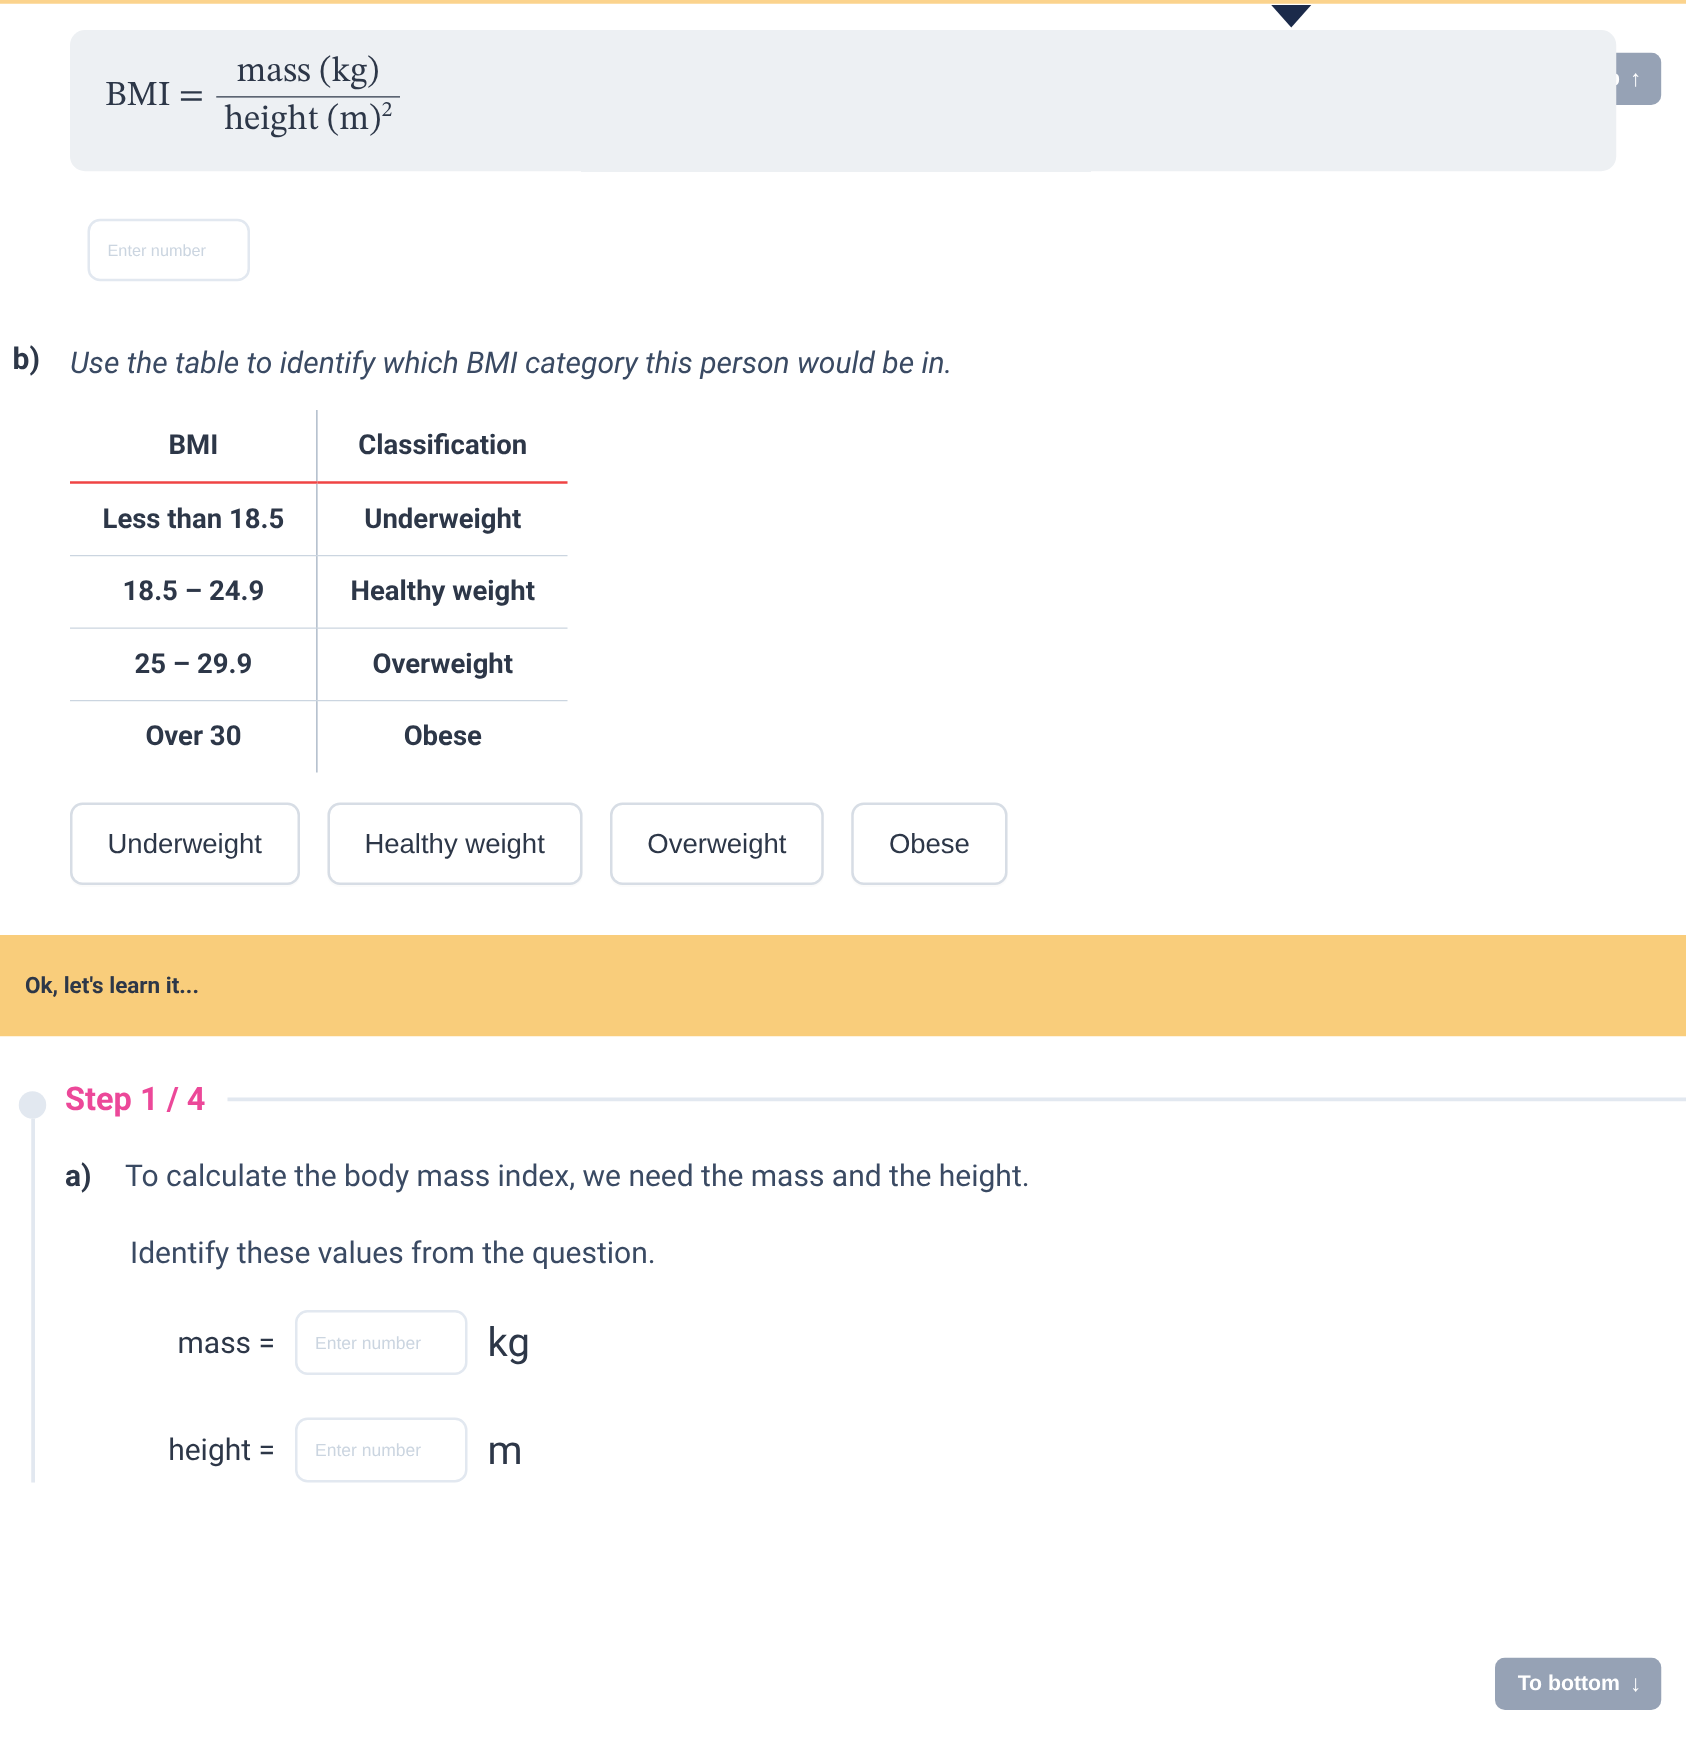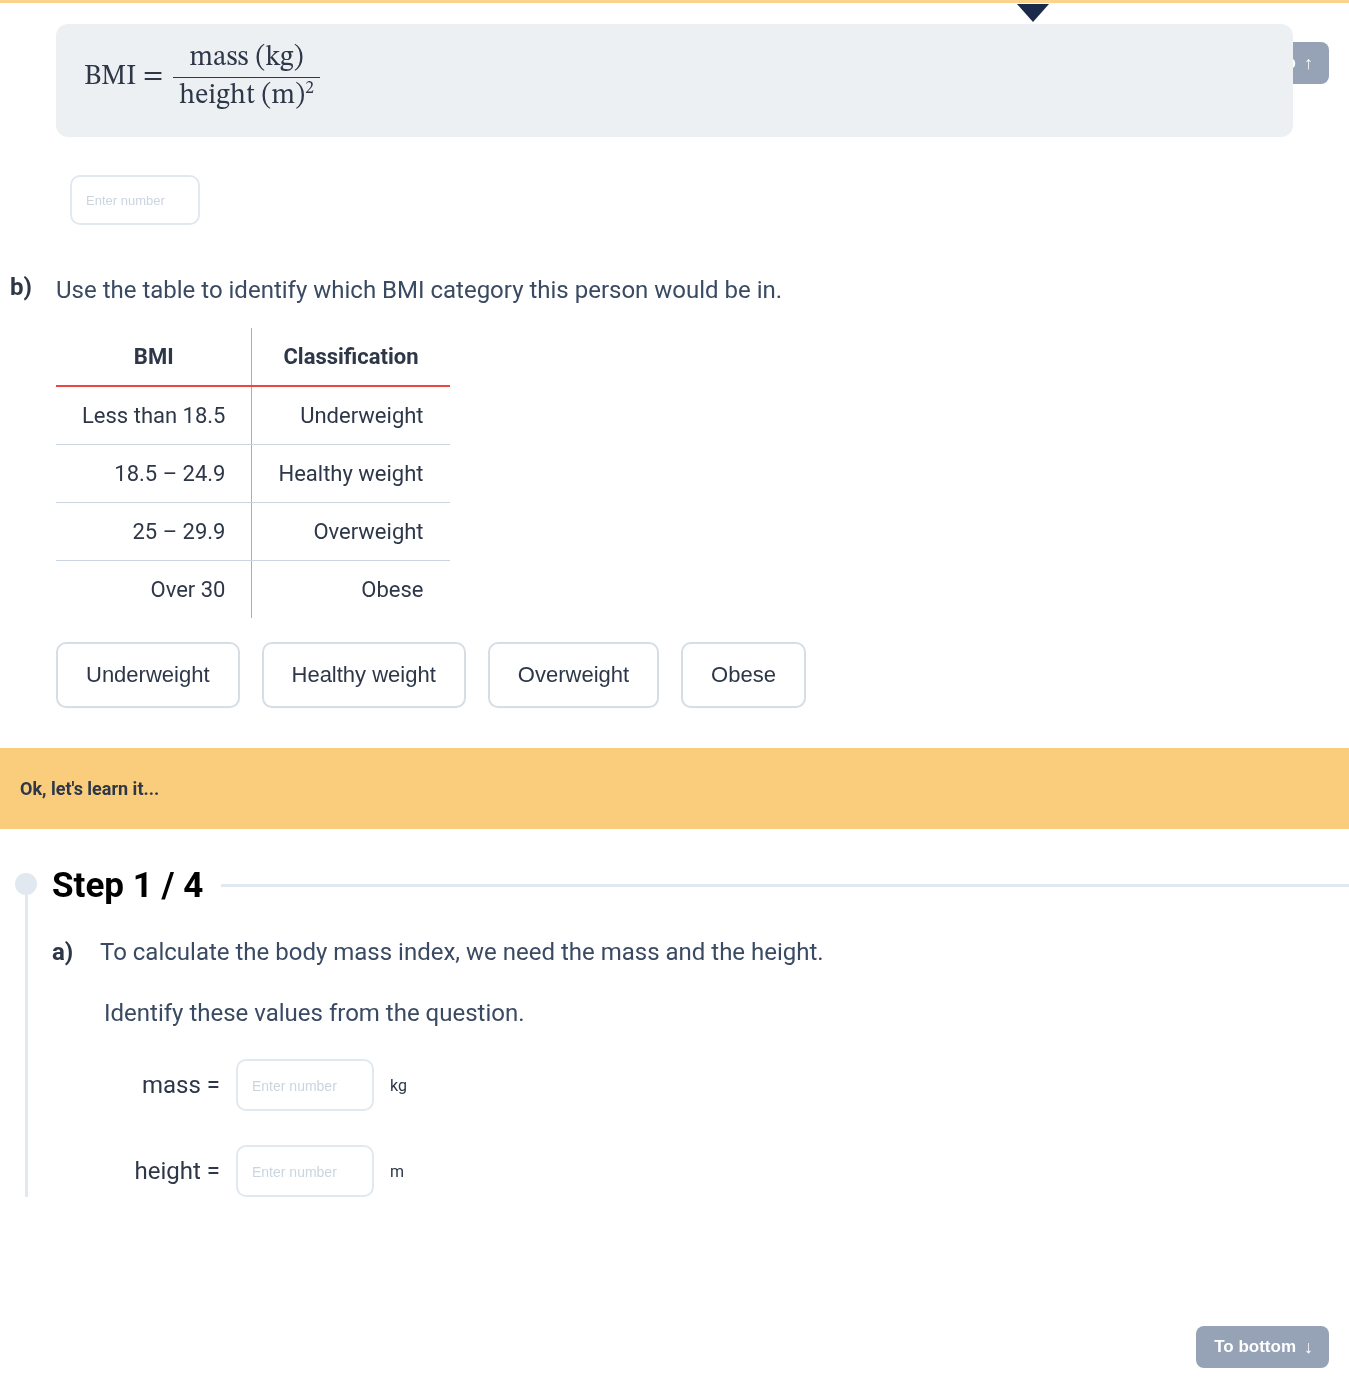--- a/index.html
+++ b/index.html
@@ -86,42 +86,42 @@
     color: #3a4a63;
   }
   .part-label {
     font-weight: 700;
     color: #2d3748;
     min-width: 32px;
   }
   .part-text {
     font-weight: 400;
     line-height: 1.45;
+    font-style: italic;
   }
   .bmi-table {
     border-collapse: collapse;
     margin: 18px 0 24px 56px;
   }
   .bmi-table th, .bmi-table td {
     padding: 16px 26px;
     font-size: 22px;
     text-align: center;
     color: #2d3748;
   }
   .bmi-table th {
     font-weight: 700;
     border-bottom: 2px solid #ef4444;
   }
   .bmi-table th:first-child {
     border-right: 1px solid #a0aec0;
   }
   .bmi-table td {
     border-bottom: 1px solid #cbd5e0;
-    font-weight: 400;
-    text-align: right;
+    font-weight: 700;
   }
   .bmi-table td:first-child {
     border-right: 1px solid #a0aec0;
   }
   .bmi-table tr:last-child td {
     border-bottom: none;
   }
   .choice-row {
     display: flex;
     gap: 22px;
@@ -165,23 +165,23 @@
     bottom: 0;
     width: 3px;
     background: #e2e8f0;
   }
   .step-heading-row {
     display: flex;
     align-items: center;
     gap: 18px;
   }
   .step-heading {
-    font-size: 35px;
-    font-weight: 700;
-    color: #000000;
+    font-size: 26px;
+    font-weight: 700;
+    color: #ec4899;
     white-space: nowrap;
   }
   .step-rule {
     flex: 1;
     height: 3px;
     background: #e2e8f0;
   }
   .step-body {
     padding: 28px 60px 0 0;
   }
@@ -221,21 +221,21 @@
     padding: 0 14px;
     font-size: 15px;
     color: #2d3748;
     outline: none;
   }
   .value-input::placeholder {
     color: #cbd5e0;
     font-size: 14px;
   }
   .unit {
-    font-size: 16px;
+    font-size: 32px;
     color: #2d3748;
   }
   .float-btn {
     position: fixed;
     right: 20px;
     background: #96a2b5;
     color: #fff;
     border: none;
     border-radius: 8px;
     padding: 11px 16px 11px 18px;

